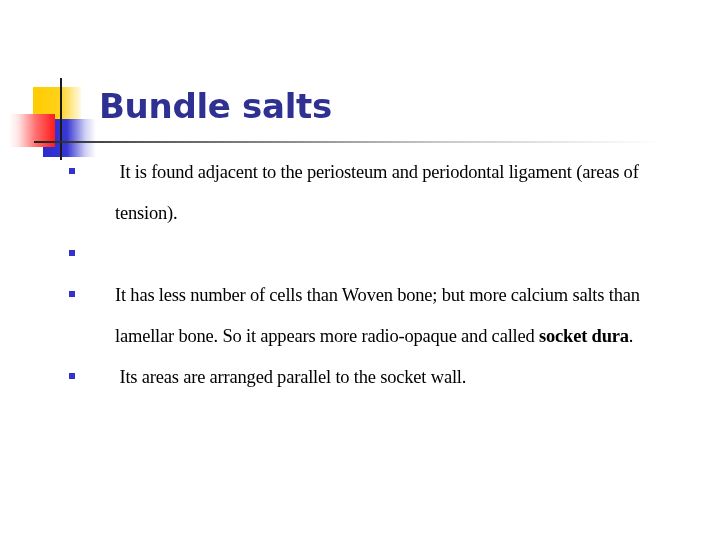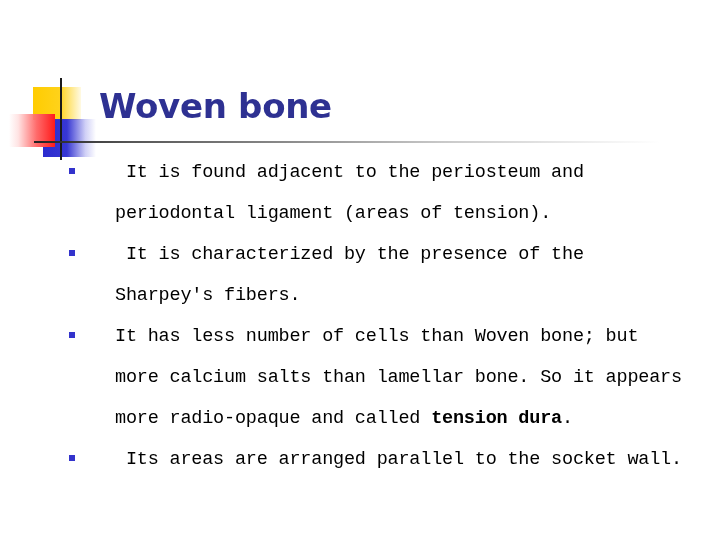--- a/index.html
+++ b/index.html
@@ -59,21 +59,21 @@
       left: 68px;
       top: 152px;
       width: 620px;
       margin: 0;
       padding: 0;
       list-style: none;
     }
     .bullet-item {
       position: relative;
       padding-left: 47px;
-      font-family: Liberation Mono, monospace;
+      font-family: Liberation Serif, serif;
       font-size: 18.5px;
       line-height: 41px;
       color: #000000;
       margin-bottom: 0px;
       letter-spacing: -0.2px;
     }
     .bullet-marker {
       position: absolute;
       left: 1px;
       top: 16px;
@@ -90,30 +90,30 @@
 <div class="slide">
 
   <div class="logo">
     <div class="sq-yellow"></div>
     <div class="sq-blue"></div>
     <div class="sq-red"></div>
     <div class="v-line"></div>
   </div>
   <div class="h-line"></div>
 
-  <h1 class="title">Woven bone</h1>
+  <h1 class="title">Bundle salts</h1>
 
   <ul class="bullets">
     <li class="bullet-item">
       <span class="bullet-marker"></span><span class="lead-space"> </span><span>It is found adjacent to the periosteum and periodontal ligament (areas of tension).</span>
     </li>
     <li class="bullet-item">
-      <span class="bullet-marker"></span><span class="lead-space"> </span><span>It is characterized by the presence of the Sharpey's fibers.</span>
+      <span class="bullet-marker"></span><span class="lead-space"> </span>
     </li>
     <li class="bullet-item">
-      <span class="bullet-marker"></span><span>It has less number of cells than Woven bone; but more calcium salts than lamellar bone. So it appears more radio-opaque and called </span><span class="bold">tension dura</span><span>.</span>
+      <span class="bullet-marker"></span><span>It has less number of cells than Woven bone; but more calcium salts than lamellar bone. So it appears more radio-opaque and called </span><span class="bold">socket dura</span><span>.</span>
     </li>
     <li class="bullet-item">
       <span class="bullet-marker"></span><span class="lead-space"> </span><span>Its areas are arranged parallel to the socket wall.</span>
     </li>
   </ul>
 
 </div>
 
 </body></html>

